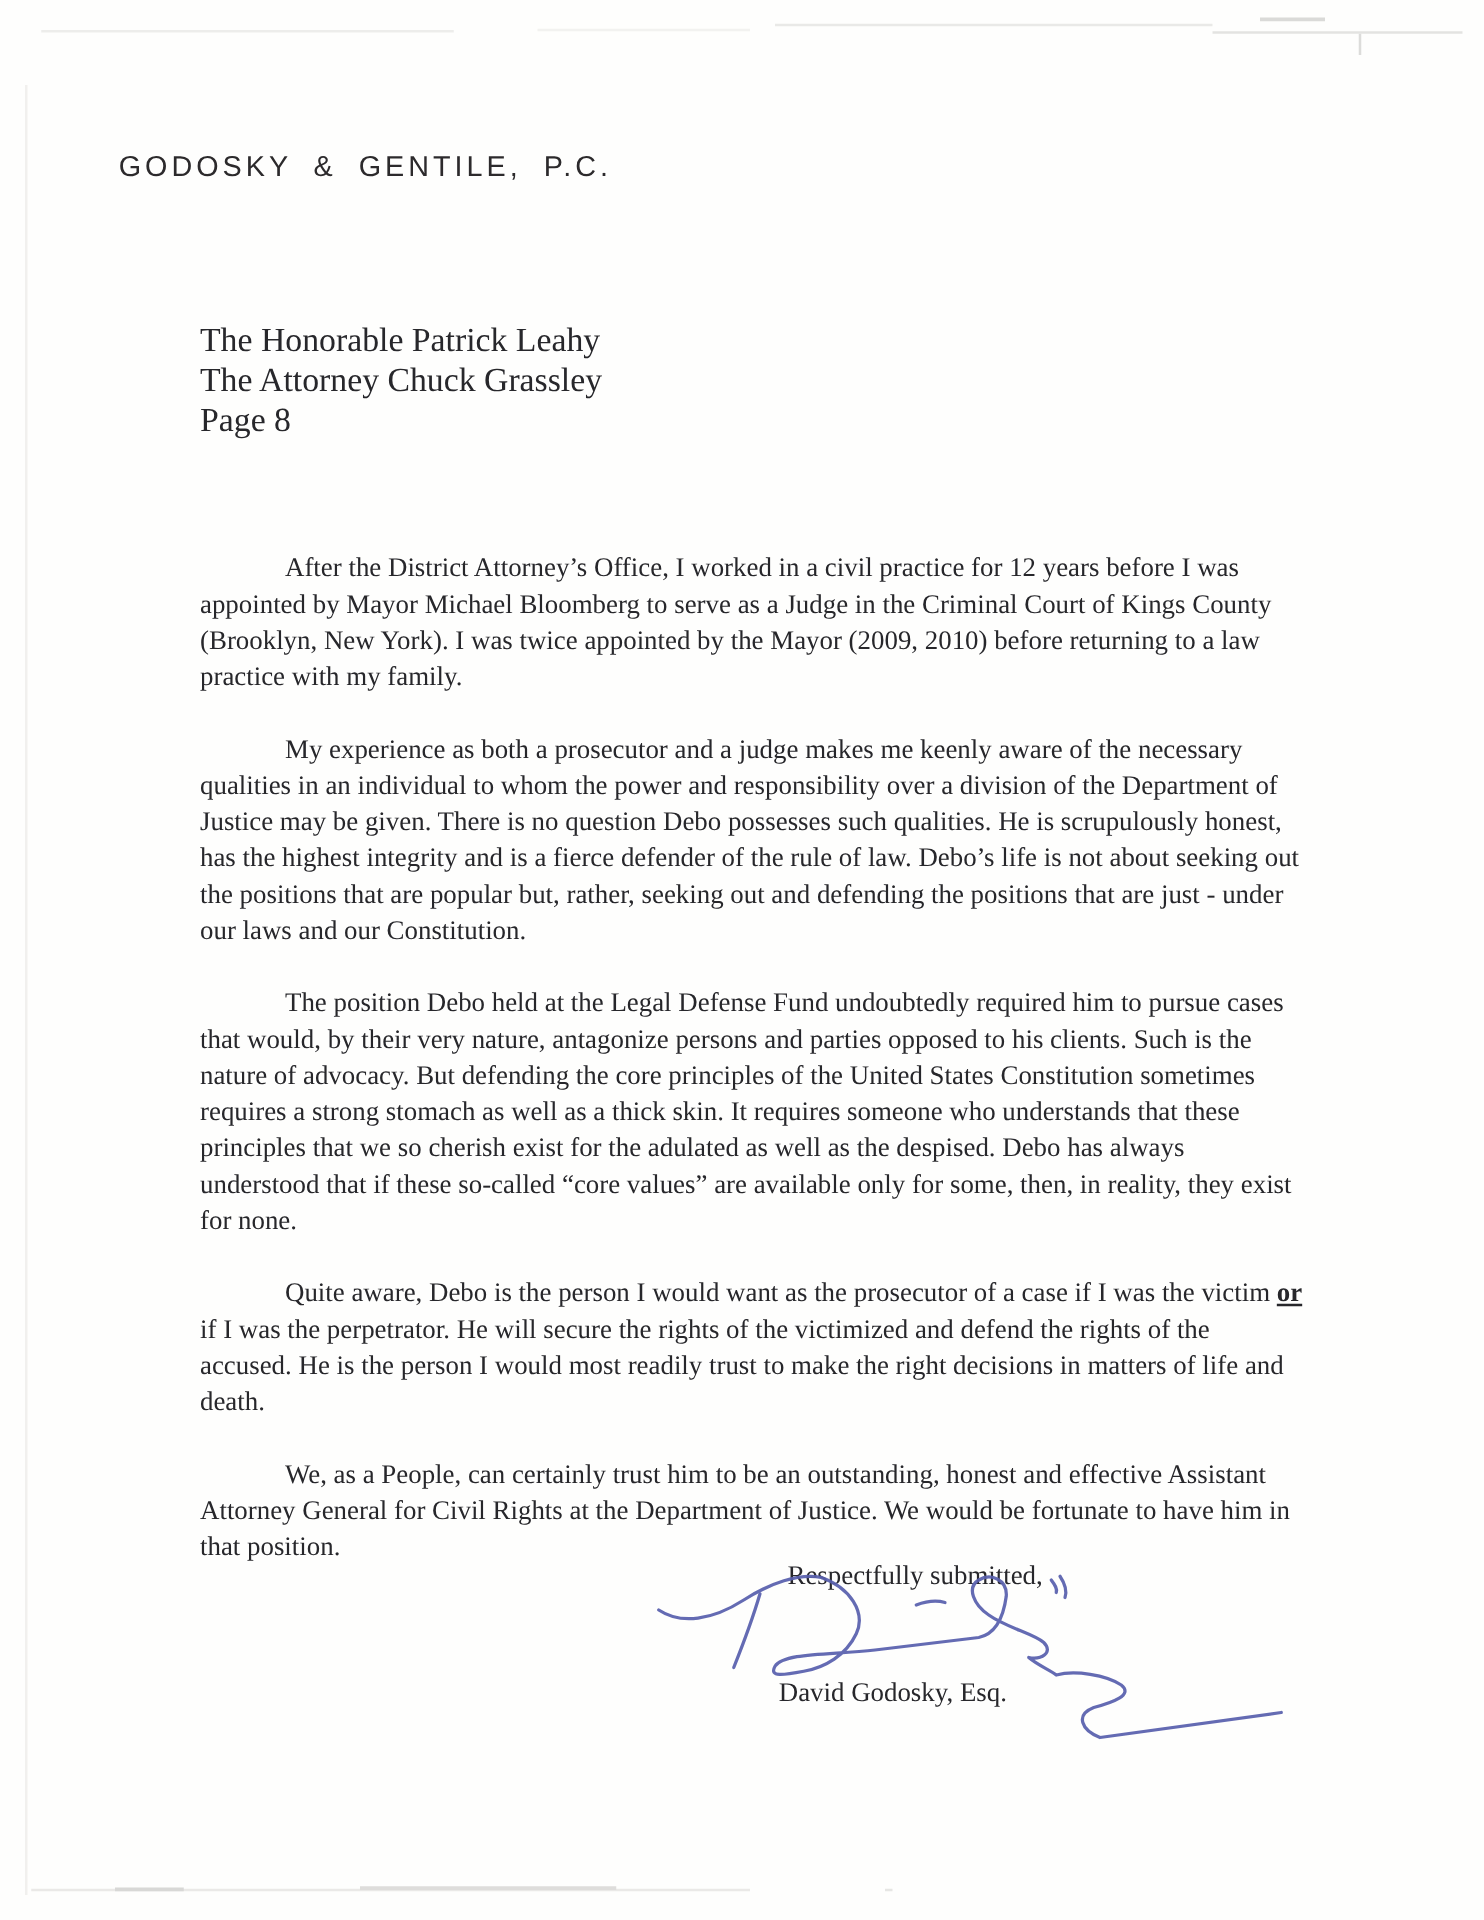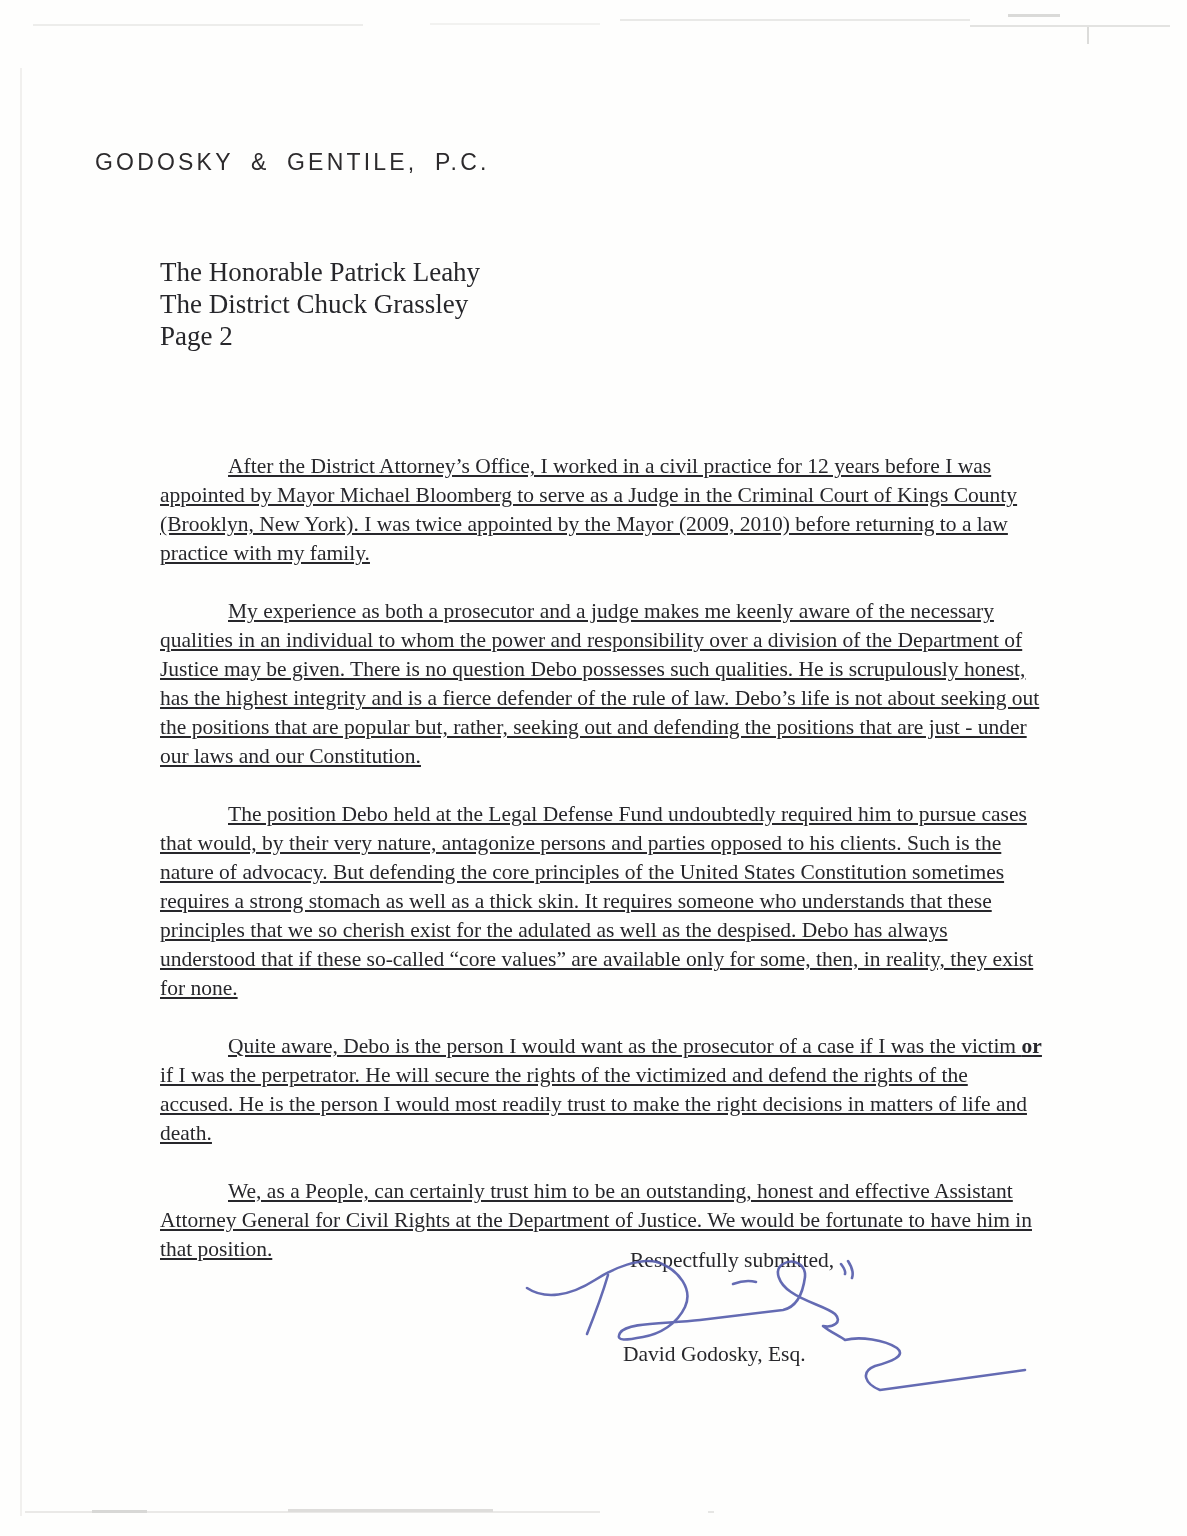--- a/index.html
+++ b/index.html
@@ -35,21 +35,20 @@
   .letterhead {
     position: absolute;
     left: 95px;
     top: 120px;
     font-family: "Liberation Sans", sans-serif;
     font-size: 23px;
     letter-spacing: 3.2px;
     word-spacing: 8px;
     color: #2c2a2c;
     white-space: nowrap;
-    margin-top: 29px;
   }
 
   
   .header-block {
     position: absolute;
     left: 160px;
     top: 256px;
     font-size: 27px;
     line-height: 32px;
   }
@@ -59,23 +58,22 @@
   .letter-body {
     position: absolute;
     left: 160px;
     top: 440px;
     width: 886px;
     font-size: 21.5px;
     line-height: 29px;
     text-align: left;
   }
   .letter-body p {
-    margin: 12px 0 29px 0;
+    margin: 0 0 29px 0;
     text-indent: 68px;
-    text-decoration: underline;
   }
   .emph-or {
     font-weight: bold;
     text-decoration: underline;
     text-align: center;
   }
 
   
   .closing-line {
     position: absolute;
@@ -112,22 +110,22 @@
   <div class="artifact edge-tick"></div>
   <div class="artifact edge-bottom-1"></div>
   <div class="artifact edge-bottom-2"></div>
   <div class="artifact edge-bottom-3"></div>
   <div class="artifact edge-bottom-4"></div>
 
   <div class="letterhead">GODOSKY &amp; GENTILE, P.C.</div>
 
   <div class="header-block">
     <div>The Honorable Patrick Leahy</div>
-    <div>The District Chuck Grassley</div>
-    <div>Page 2</div>
+    <div>The Attorney Chuck Grassley</div>
+    <div>Page 8</div>
   </div>
 
   <div class="letter-body">
     <p>After the District Attorney’s Office, I worked in a civil practice for 12 years before I was appointed by Mayor Michael Bloomberg to serve as a Judge in the Criminal Court of Kings County (Brooklyn, New York). I was twice appointed by the Mayor (2009, 2010) before returning to a law practice with my family.</p>
     <p>My experience as both a prosecutor and a judge makes me keenly aware of the necessary qualities in an individual to whom the power and responsibility over a division of the Department of Justice may be given.  There is no question Debo possesses such qualities.  He is scrupulously honest, has the highest integrity and is a fierce defender of the rule of law.  Debo’s life is not about seeking out the positions that are popular but, rather, seeking out and defending the positions that are just - under our laws and our Constitution.</p>
     <p>The position Debo held at the Legal Defense Fund undoubtedly required him to pursue cases that would, by their very nature, antagonize persons and parties opposed to his clients.  Such is the nature of advocacy.  But defending the core principles of the United States Constitution sometimes requires a strong stomach as well as a thick skin.  It requires someone who understands that these principles that we so cherish exist for the adulated as well as the despised.  Debo has always understood that if these so-called “core values” are available only for some, then, in reality, they exist for none.</p>
     <p><span>Quite aware, Debo is the person I would want as the prosecutor of a case if I was the victim </span><span class="emph-or">or</span><span> if I was the perpetrator.  He will secure the rights of the victimized and defend the rights of the accused.  He is the person I would most readily trust to make the right decisions in matters of life and death.</span></p>
     <p>We, as a People, can certainly trust him to be an outstanding, honest and effective Assistant Attorney General for Civil Rights at the Department of Justice. We would be fortunate to have him in that position.</p>
   </div>
 

